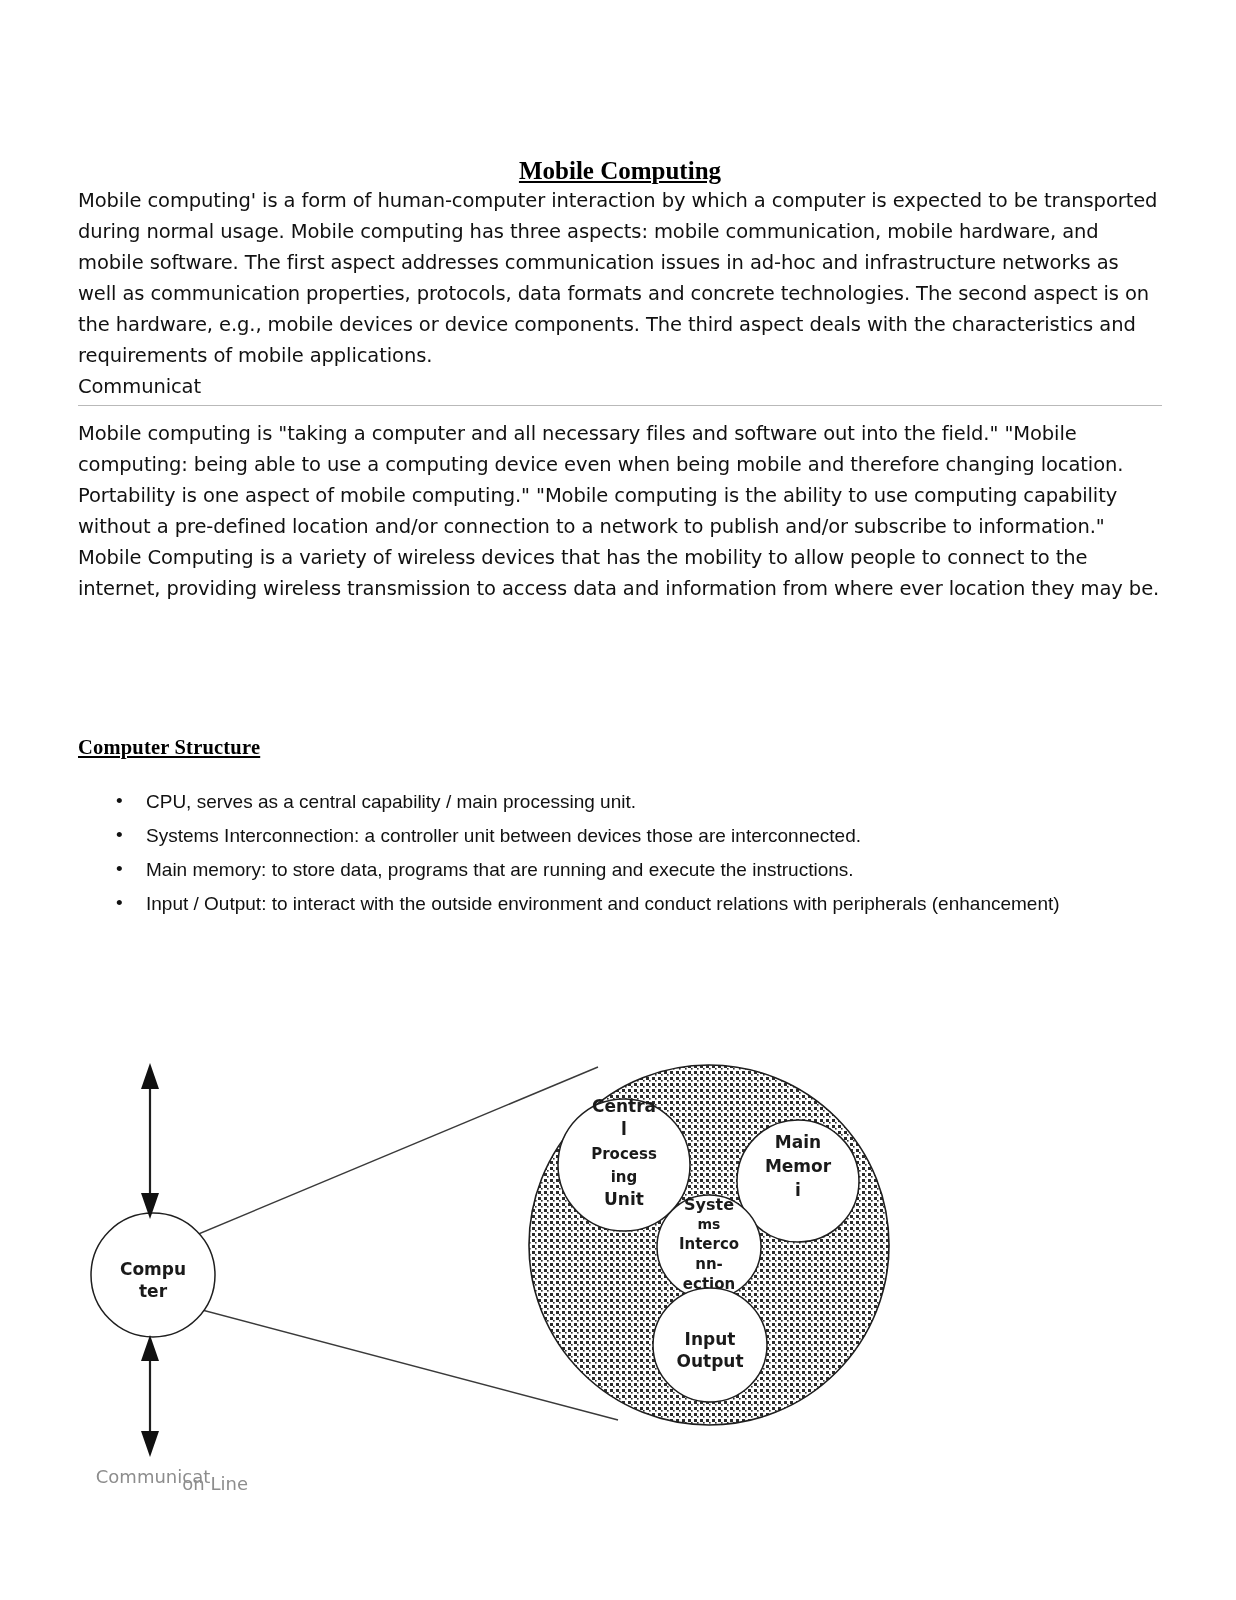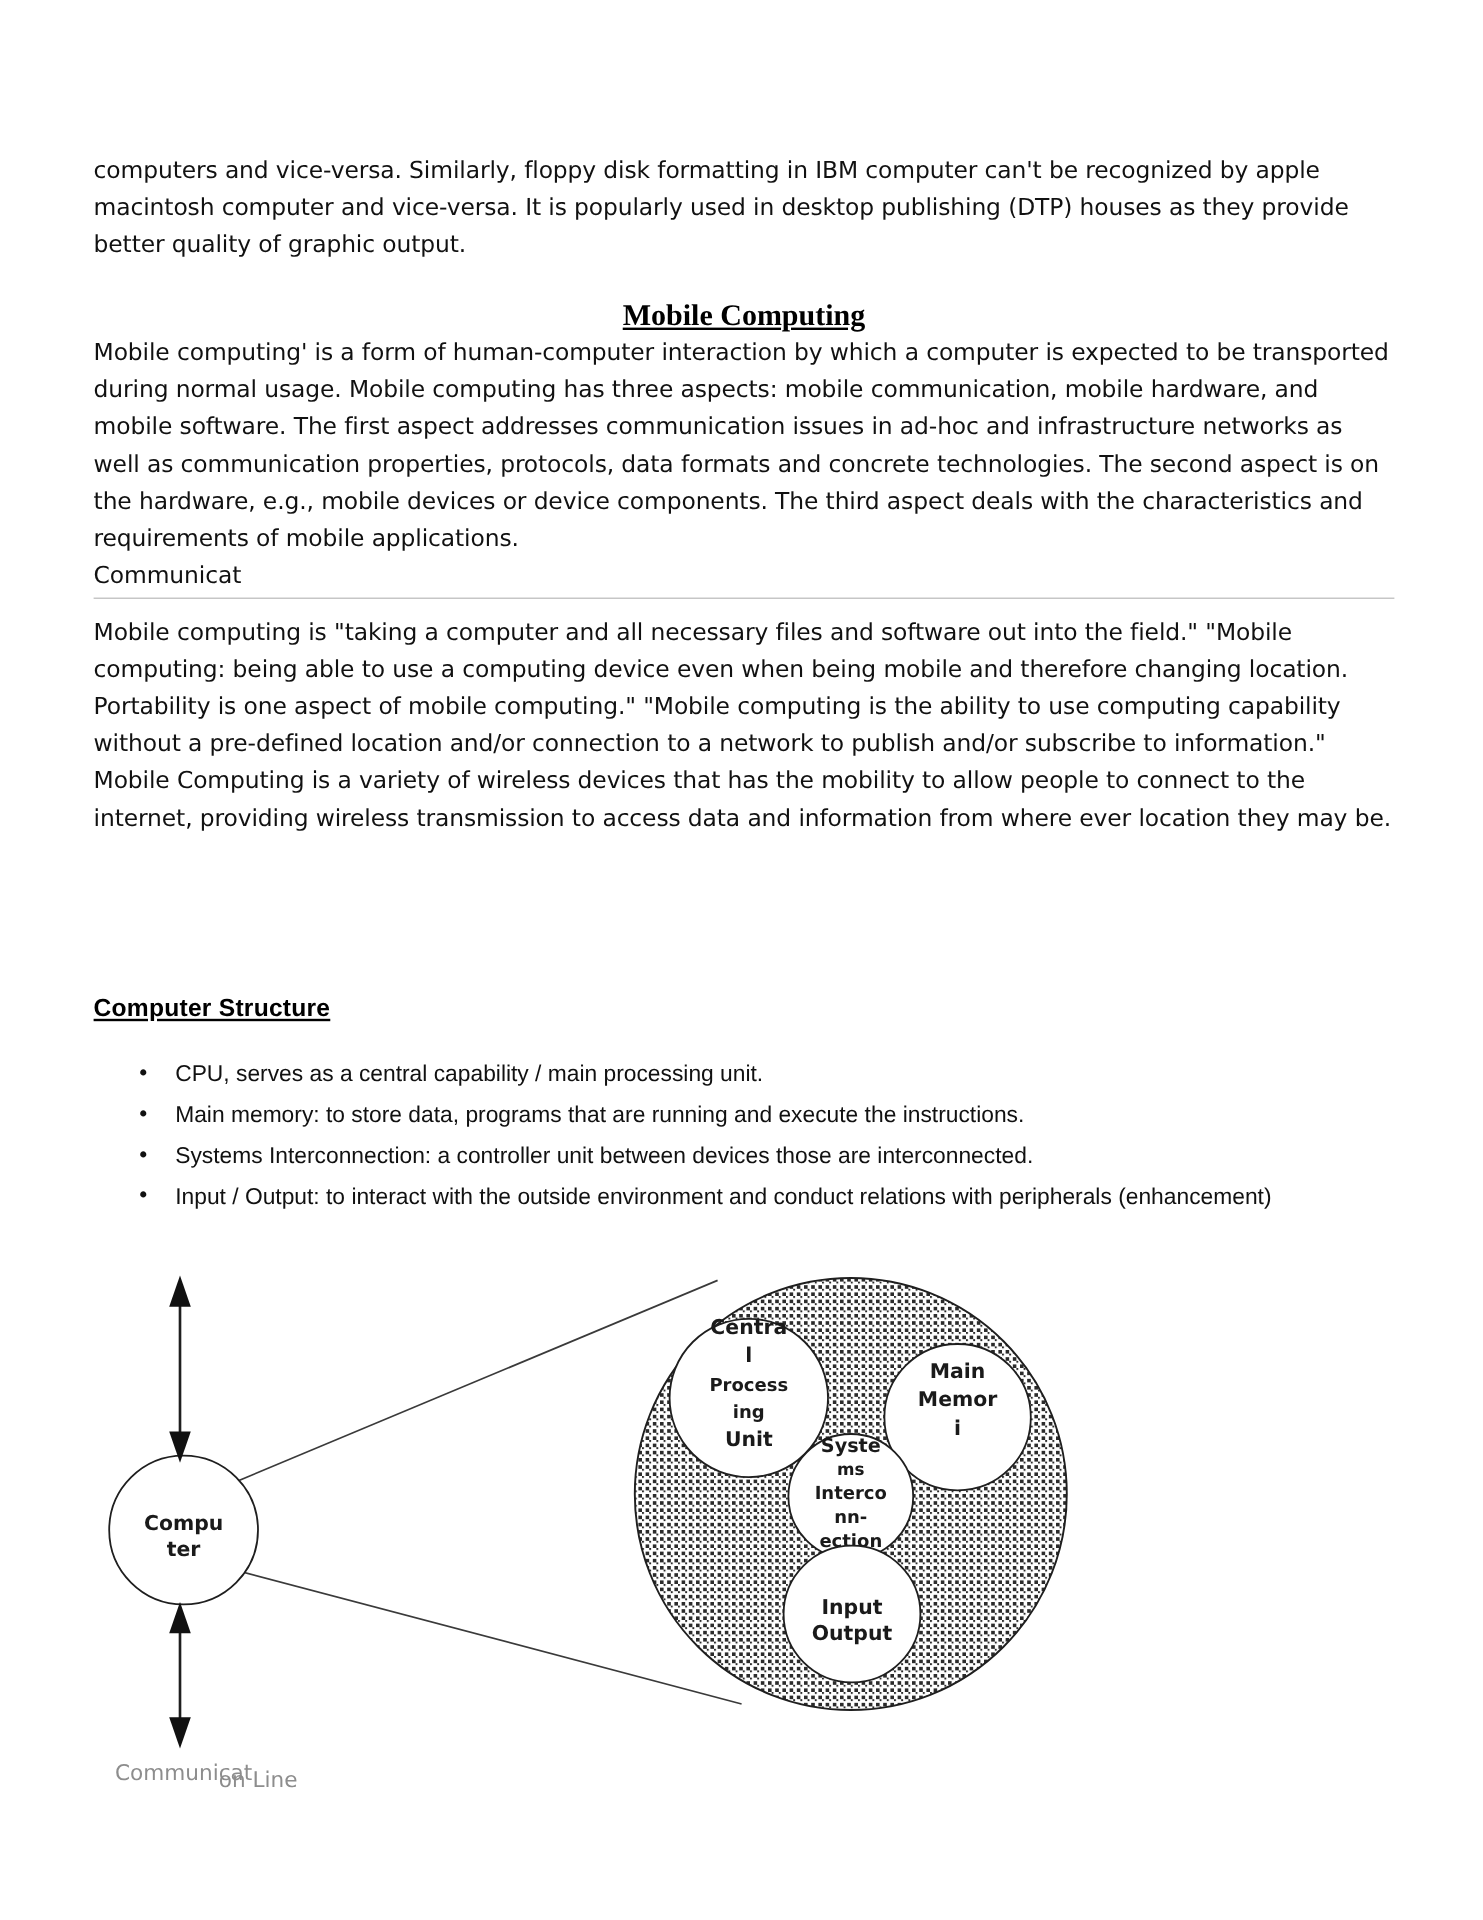--- a/index.html
+++ b/index.html
@@ -63,21 +63,21 @@
   }
 
   hr.rule {
     border: none;
     border-top: 1.5px solid #b9b9b9;
     margin: 3px 0 0 0;
     width: 1084px;
   }
 
   .section-title {
-    font-family: Liberation Sans, sans-serif;
+    font-family: Liberation Serif, serif;
     font-weight: bold;
     font-size: 20.5px;
     letter-spacing: 0.2px;
     margin: 0;
   }
   .section-title span { text-decoration: underline; }
 
   .doc-title {
     font-family: "Liberation Sans", sans-serif;
     font-weight: bold;
@@ -128,21 +128,20 @@
     fill: #8d8d8d;
   }
 </style>
 </head>
 <body>
 
 <div class="page">
 
   <div class="content">
 
-    <p class="body-text">computers and vice-versa. Similarly, floppy disk formatting in IBM computer can't be recognized by apple macintosh computer and vice-versa. It is popularly used in desktop publishing (DTP) houses as they provide better quality of graphic output.</p>
 
     <div class="para-gap"></div>
 
     <p class="center-heading"><span>Mobile Computing</span></p>
 
     <p class="body-text">Mobile computing' is a form of human-computer interaction by which a computer is expected to be transported during normal usage. Mobile computing has three aspects: mobile communication, mobile hardware, and mobile software. The first aspect addresses communication issues in ad-hoc and infrastructure networks as well as communication properties, protocols, data formats and concrete technologies. The second aspect is on the hardware, e.g., mobile devices or device components. The third aspect deals with the characteristics and requirements of mobile applications.</p>
 
     <p class="body-text subhead-plain">Communicat</p>
 
     <hr class="rule">
@@ -155,22 +154,22 @@
 
 
     <div style="height:40px"></div>
 
     <p class="section-title"><span>Computer Structure</span></p>
 
     <div style="height:26px"></div>
 
     <ul class="bullets">
       <li>CPU, serves as a central capability / main processing unit.</li>
+      <li>Systems Interconnection: a controller unit between devices those are interconnected.</li>
       <li>Main memory: to store data, programs that are running and execute the instructions.</li>
-      <li>Systems Interconnection: a controller unit between devices those are interconnected.</li>
       <li>Input / Output: to interact with the outside environment and conduct relations with peripherals (enhancement)</li>
     </ul>
 
   </div>
 
   <div class="diagram">
     <svg width="900" height="450" viewBox="0 0 900 450" xmlns="http://www.w3.org/2000/svg">
       <defs>
         <pattern id="hatchdots" width="6" height="6" patternUnits="userSpaceOnUse">
           <rect width="6" height="6" fill="#ffffff"></rect>

